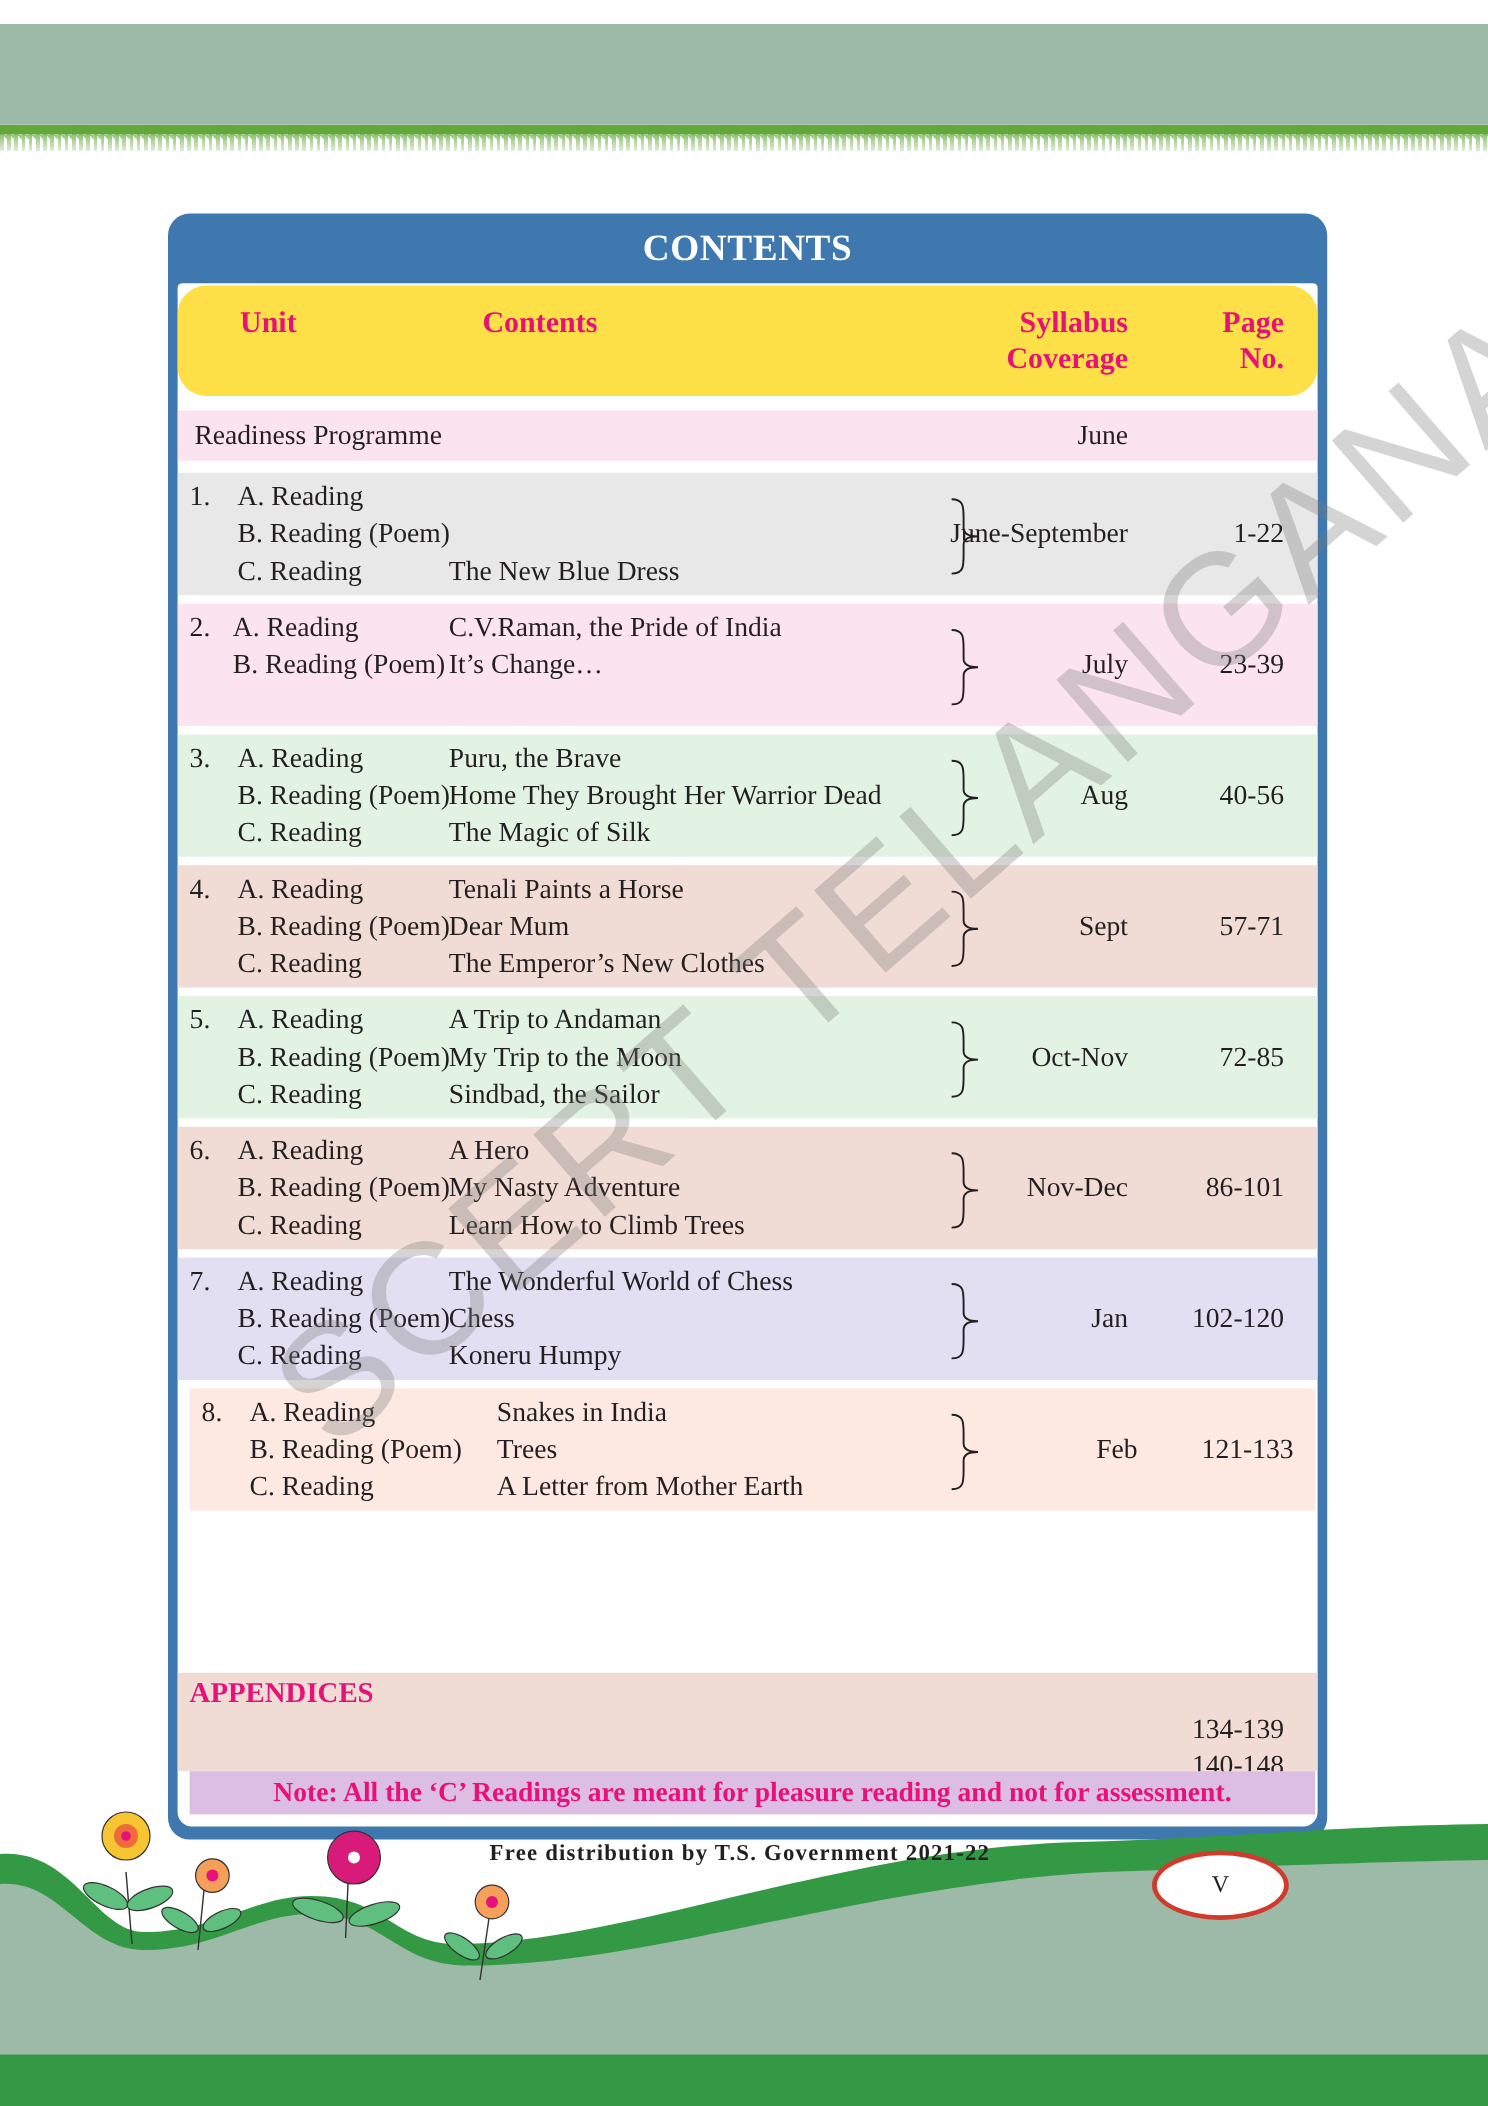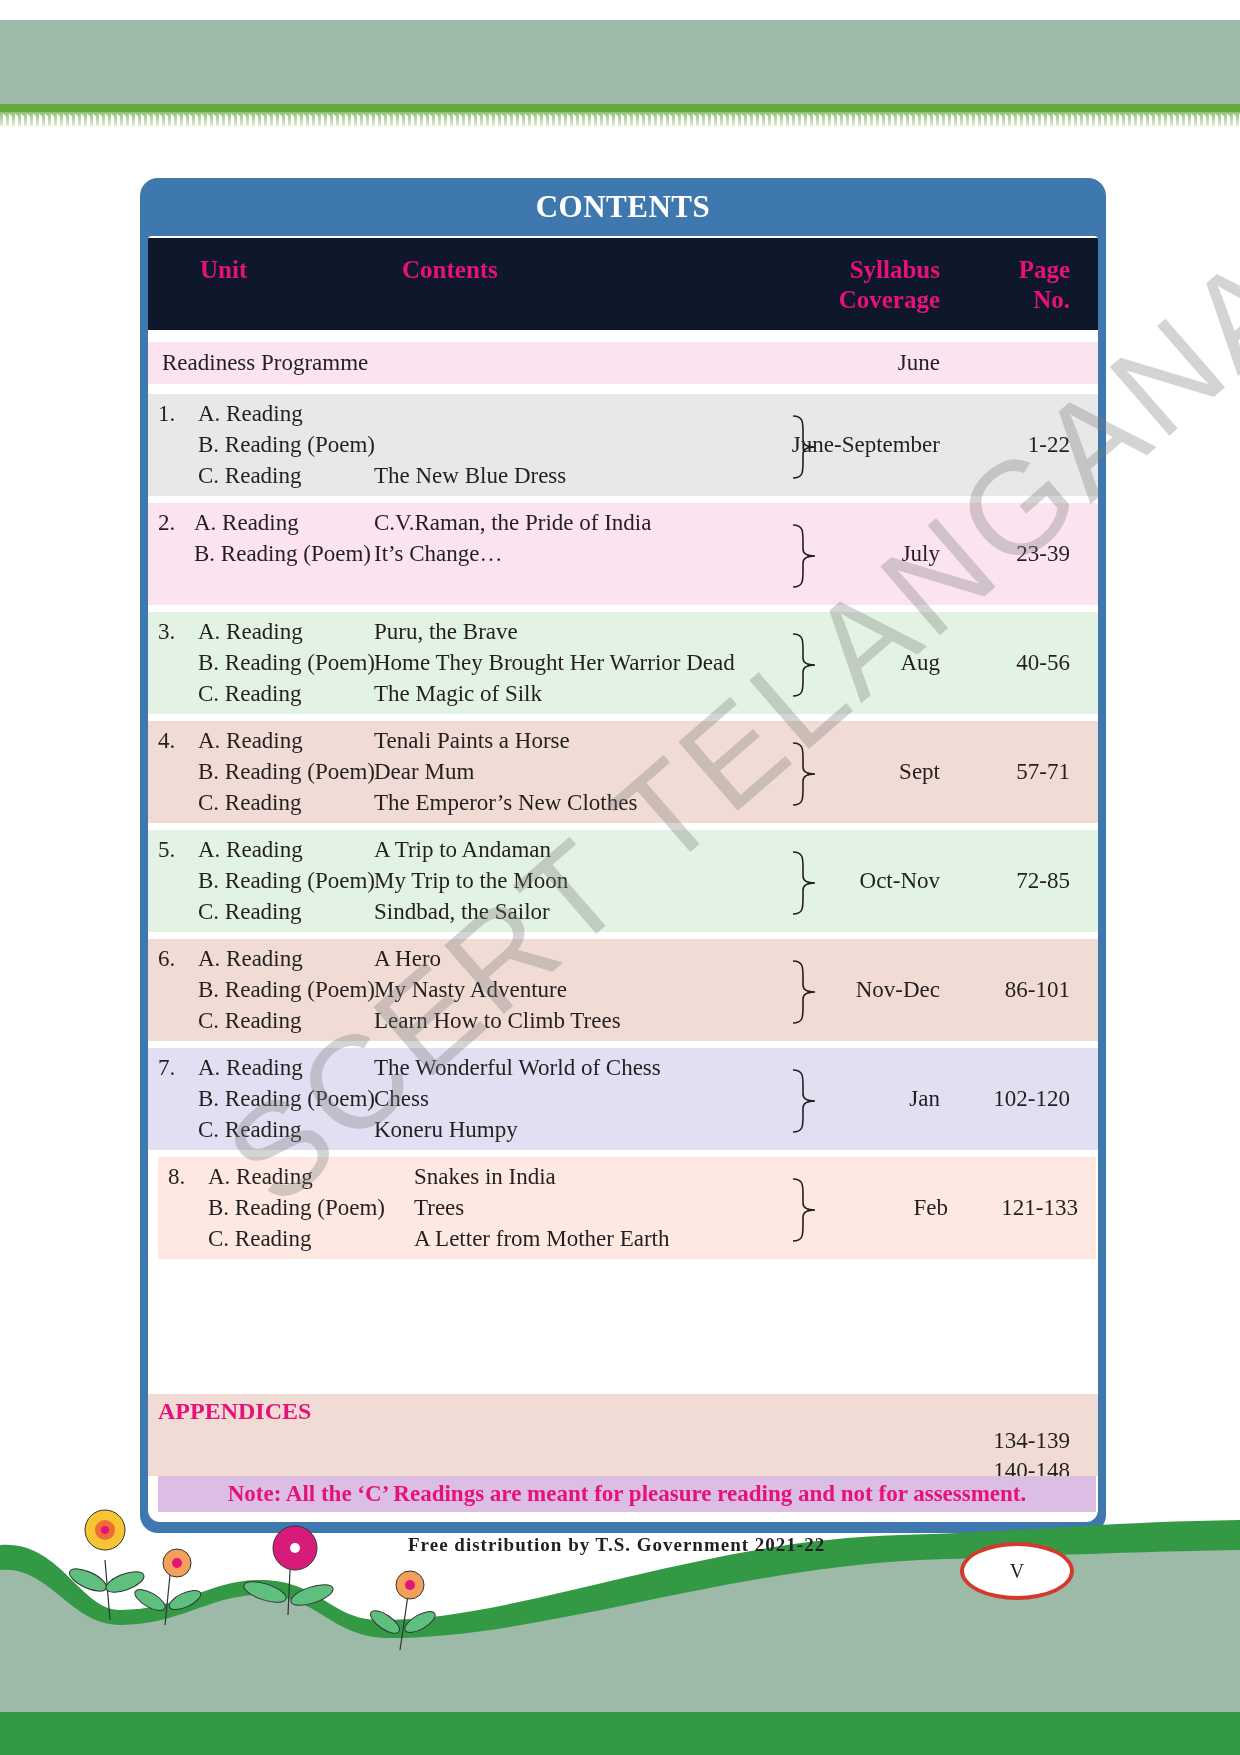--- a/index.html
+++ b/index.html
@@ -37,21 +37,21 @@
   .frame-title {
     position:absolute; left:0; top:0; width:100%; height:58px;
     text-align:center; color:#ffffff; font-weight:bold;
     font-size:31px; line-height:58px; letter-spacing:0.5px;
   }
   .frame-inner {
     position:absolute; left:8px; top:58px; width:950px; height:1286px;
     background:#ffffff; border-radius:4px 4px 12px 12px; overflow:hidden;
   }
   .row-block { position:absolute; left:0; width:100%; }
-  .hdr { top:2px; height:92px; background:#0f172a; }
+  .hdr { top:2px; height:92px; background:#fde047;border-radius:24px; }
   .hdr span { position:absolute; color:#e6127a; font-weight:bold; font-size:25px; line-height:32px; }
   .readiness { top:106px; height:42px; background:#fbe3ef; font-size:23px; }
   .readiness span { position:absolute; line-height:42px; }
 
   .unit { position:absolute; left:0; width:100%; font-size:23px; }
   .unit .num { position:absolute; left:10px; }
   .unit .lbl { position:absolute; }
   .unit .ttl { position:absolute; left:266px; }
   .unit .line { position:absolute; left:0; width:100%; height:35px; line-height:35px; }
   .unit .brace { position:absolute; left:660px; width:32px; }

